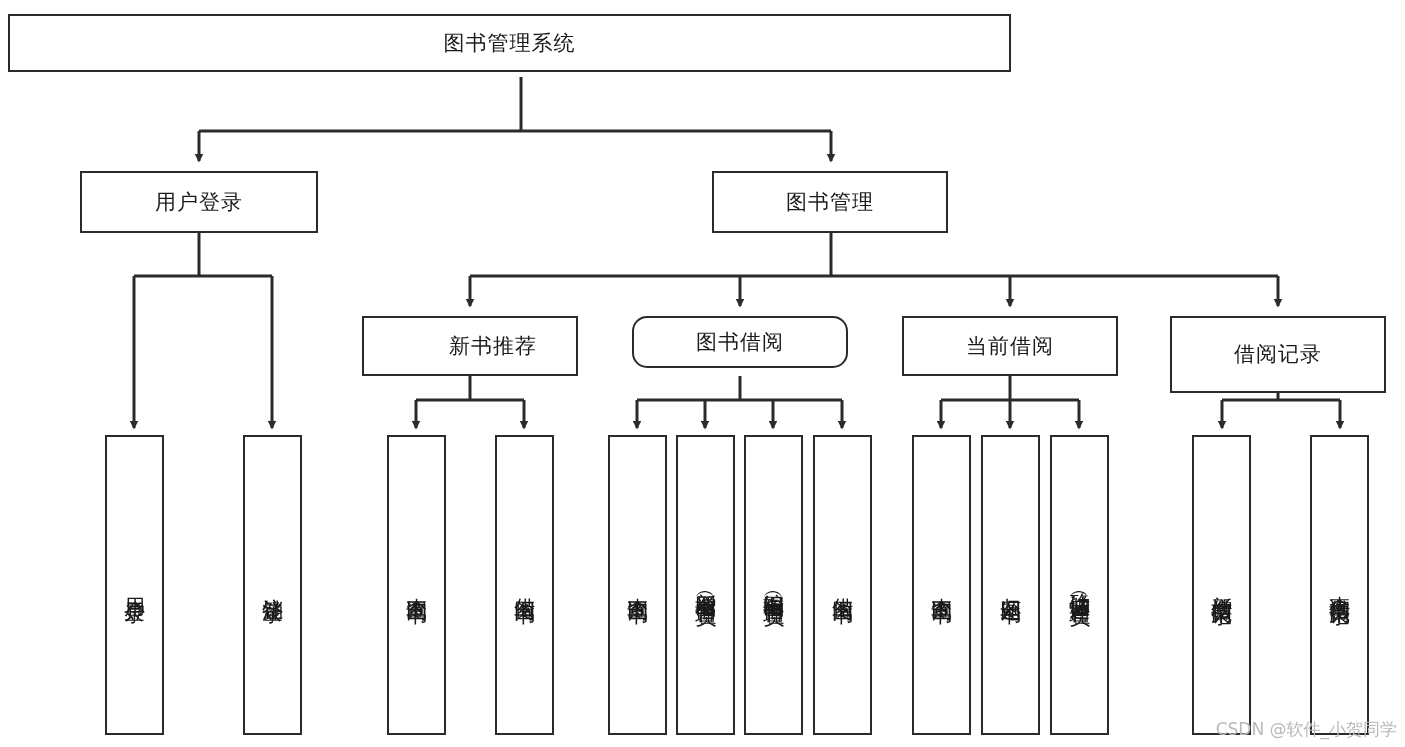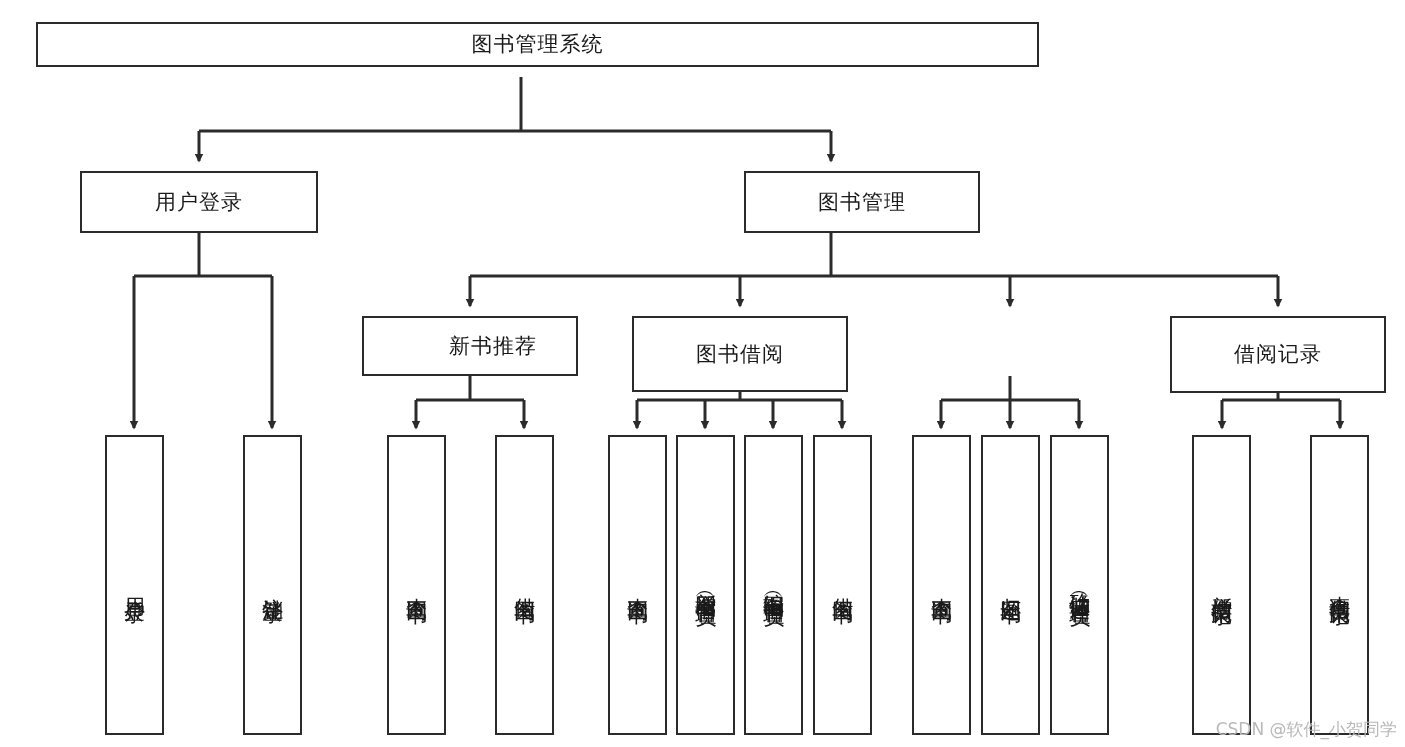--- a/index.html
+++ b/index.html
@@ -111,36 +111,39 @@
       <path d="M1010,400 L1010,428" marker-end="url(#arrow)"></path>
       <path d="M1079,400 L1079,428" marker-end="url(#arrow)"></path>
 
       <path d="M1278,376 L1278,400"></path>
       <path d="M1222,400 L1340,400"></path>
       <path d="M1222,400 L1222,428" marker-end="url(#arrow)"></path>
       <path d="M1340,400 L1340,428" marker-end="url(#arrow)"></path>
     </g>
   </svg>
 
-  <div class="node h" style="left:36px; top:14px; width:1003px; height:45px;margin-top:8px;">
+  <div class="node h" style="left:8px; top:14px; width:1003px; height:58px;">
     <span>图书管理系统</span>
   </div>
 
   <div class="node h" style="left:80px; top:171px; width:238px; height:62px;">
     <span>用户登录</span>
   </div>
-  <div class="node h" style="left:744px; top:171px; width:236px; height:62px;">
+  <div class="node h" style="left:712px; top:171px; width:236px; height:62px;">
     <span>图书管理</span>
   </div>
 
   <div class="node h" style="left:362px; top:316px; width:216px; height:60px;padding-left:46px;">
     <span>新书推荐</span>
   </div>
-  <div class="node h" style="left:632px; top:316px; width:216px; height:76px;">
+  <div class="node h" style="left:632px; top:316px; width:216px; height:52px;border-radius:15px;">
     <span>图书借阅</span>
+  </div>
+  <div class="node h" style="left:902px; top:316px; width:216px; height:60px;">
+    <span>当前借阅</span>
   </div>
   <div class="node h" style="left:1170px; top:316px; width:216px; height:77px;">
     <span>借阅记录</span>
   </div>
 
   <div class="node v" style="left:105px; top:435px; width:59px; height:300px;">
     <span>用户登录</span>
   </div>
   <div class="node v" style="left:243px; top:435px; width:59px; height:300px;">
     <span>注销登录</span>

